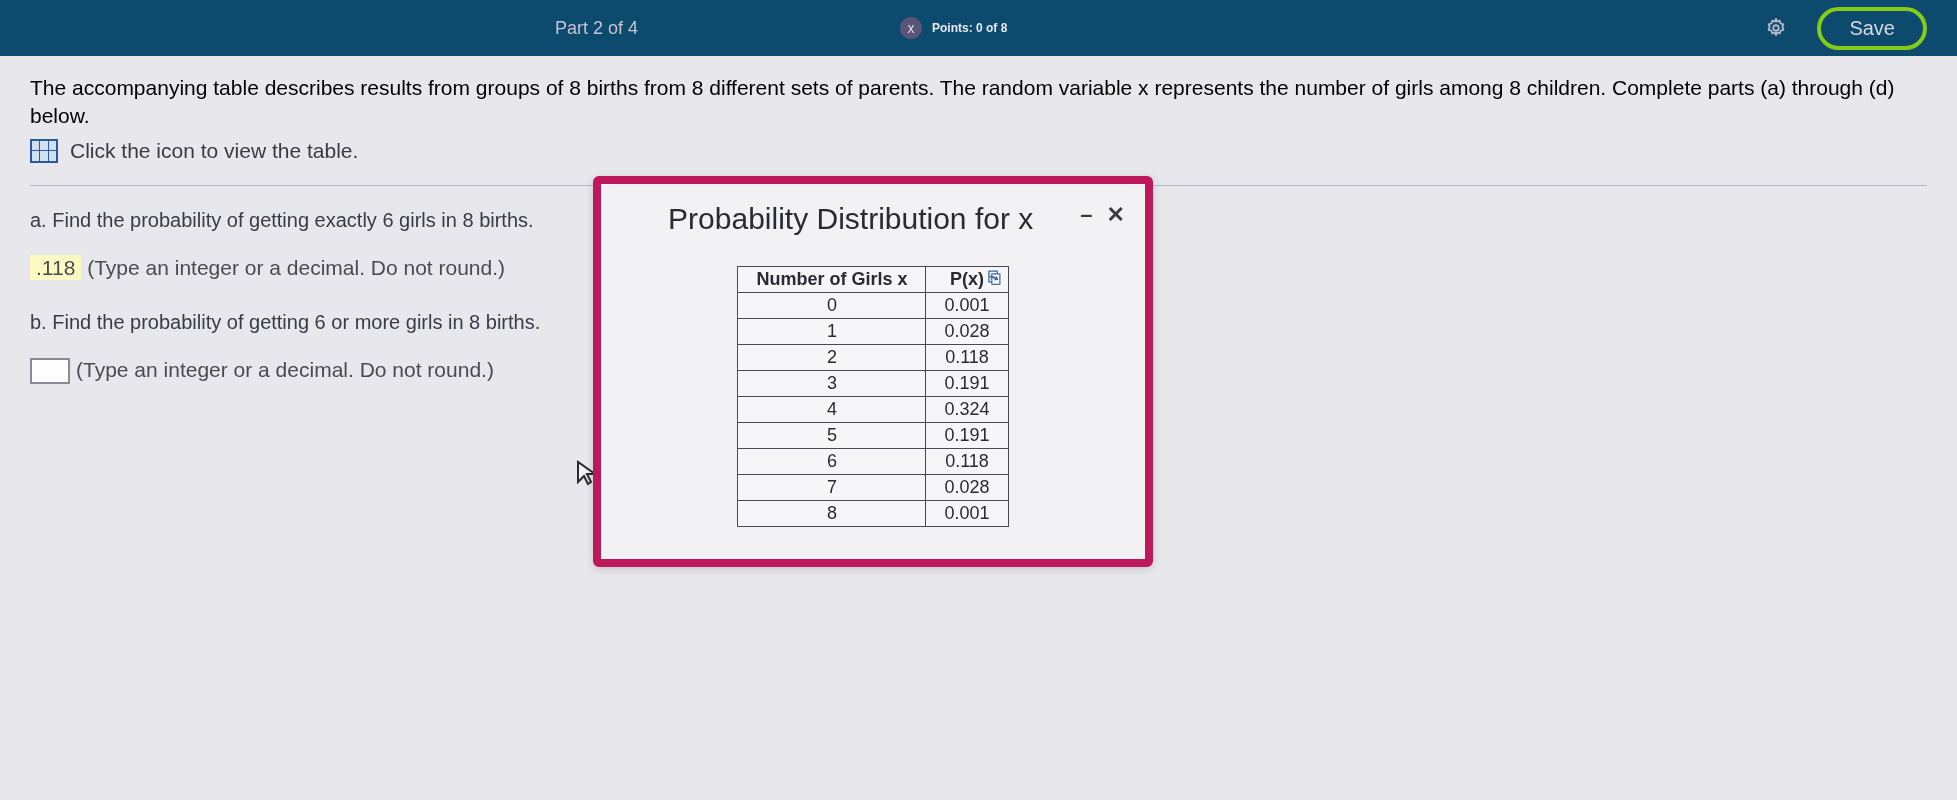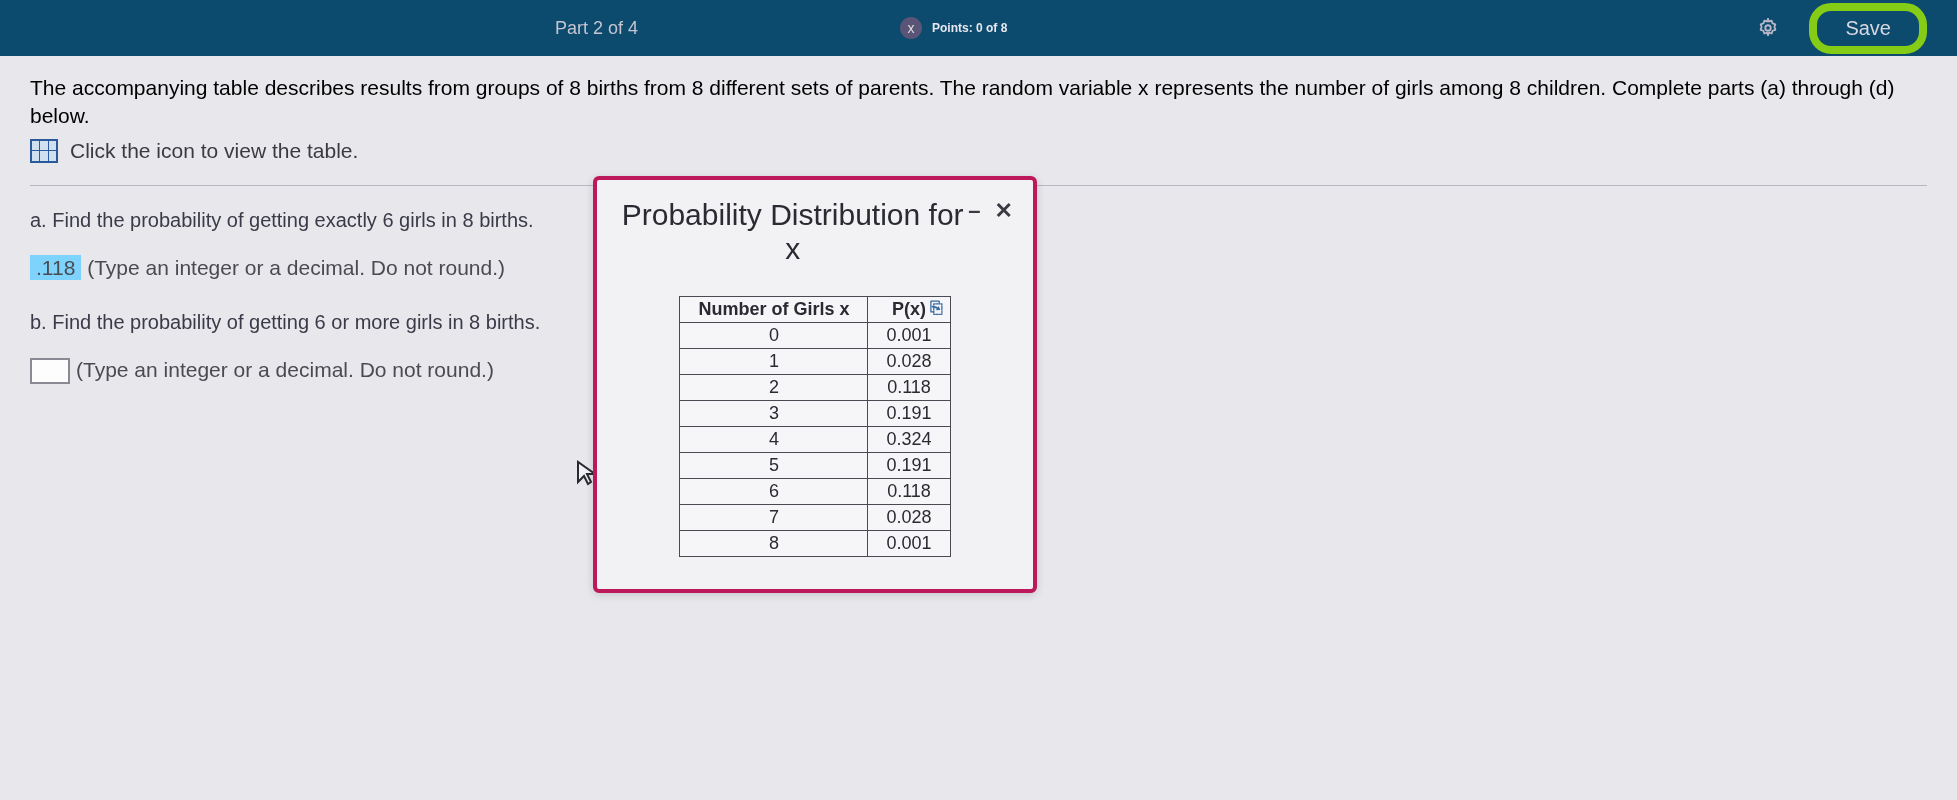--- a/index.html
+++ b/index.html
@@ -49,21 +49,21 @@
   right: 30px;
   display: flex;
   align-items: center;
   gap: 30px;
 }
 .topbar .gear {
   width: 22px; height: 22px;
   color: #b8b8c8;
 }
 .topbar .save-btn {
-  border: 8px solid #84cc16;
+  border: 4px solid #84cc16;
   border-radius: 22px;
   padding: 6px 28px;
   color: #d8d8e0;
   font-size: 20px;
   background: transparent;
 }
 .content {
   padding: 18px 30px 0 30px;
 }
 .prompt {
@@ -110,38 +110,38 @@
   color: #3a3a48;
   margin-bottom: 22px;
   line-height: 1.4;
 }
 .ans-row {
   font-size: 21px;
   color: #4a4a52;
   margin-bottom: 28px;
 }
 .ans-val {
-  background: #7dd3fc;
+  background: #fef9c3;
   padding: 1px 6px;
 }
 .ans-input {
   display: inline-block;
   width: 40px; height: 26px;
   border: 2px solid #8a8a94;
   background: #fdfdfd;
   vertical-align: middle;
   margin-right: 6px;
 }
 .popup {
   position: absolute;
   left: 563px;
   top: -10px;
-  width: 444px;
+  width: 560px;
   background: #f2f2f4;
-  border: 4px solid #be185d;
+  border: 8px solid #be185d;
   border-radius: 6px;
   box-shadow: 0 2px 8px rgba(0,0,0,0.15);
   padding: 18px 20px 28px 20px;
 }
 .popup-head {
   display: flex;
   align-items: flex-start;
   justify-content: space-between;
 }
 .popup-title {

